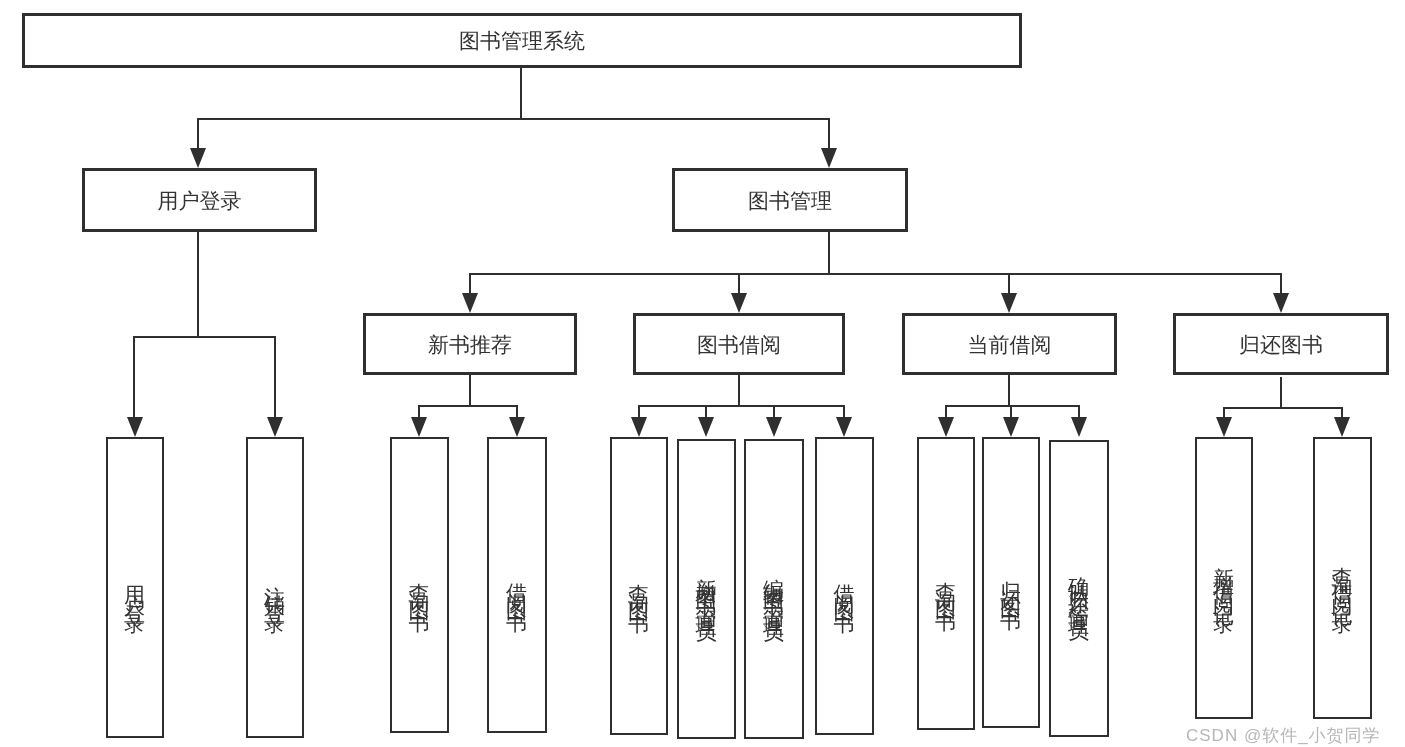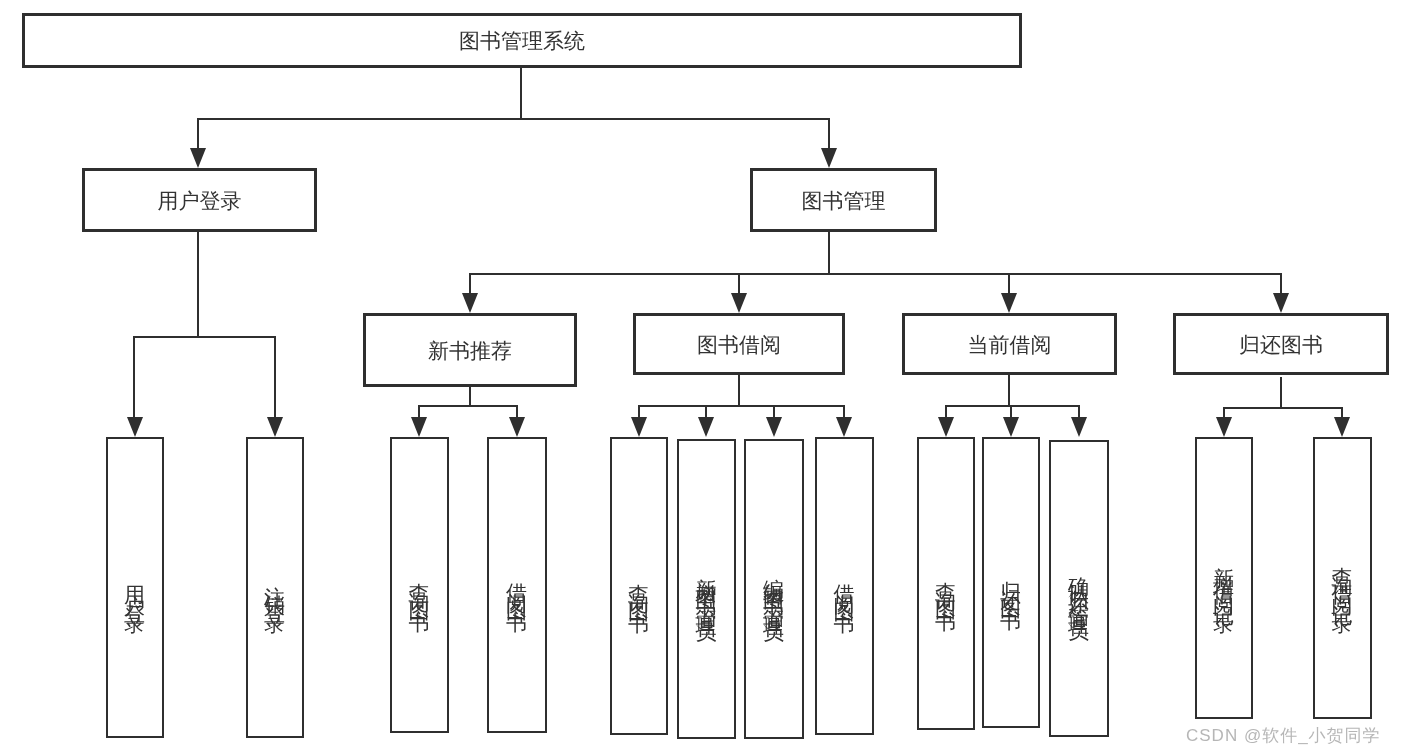--- a/index.html
+++ b/index.html
@@ -114,23 +114,23 @@
   <div class="vl" style="left:1280px;top:377px;height:32px"></div>
   <div class="hl" style="left:1223px;top:407px;width:120px"></div>
   <div class="vl" style="left:1223px;top:407px;height:12px"></div>
   <div class="vl" style="left:1341px;top:407px;height:12px"></div>
   <div class="ar" style="left:1216px;top:417px"></div>
   <div class="ar" style="left:1334px;top:417px"></div>
 
   <div class="node lvl0" style="left:22px;top:13px;width:1000px;height:55px">图书管理系统</div>
 
   <div class="node lvl1" style="left:82px;top:168px;width:235px;height:64px">用户登录</div>
-  <div class="node lvl1" style="left:750px;top:168px;width:187px;height:64px">图书管理</div>
+  <div class="node lvl1" style="left:672px;top:168px;width:236px;height:64px">图书管理</div>
 
-  <div class="node lvl2" style="left:363px;top:313px;width:214px;height:74px">新书推荐</div>
+  <div class="node lvl2" style="left:363px;top:313px;width:214px;height:62px">新书推荐</div>
   <div class="node lvl2" style="left:633px;top:313px;width:212px;height:62px">图书借阅</div>
   <div class="node lvl2" style="left:902px;top:313px;width:215px;height:62px">当前借阅</div>
   <div class="node lvl2" style="left:1173px;top:313px;width:216px;height:62px">归还图书</div>
 
   <div class="node v" style="left:106px;top:437px;width:58px;height:301px">用户登录</div>
   <div class="node v" style="left:246px;top:437px;width:58px;height:301px">注销登录</div>
 
   <div class="node v" style="left:390px;top:437px;width:59px;height:296px">查询图书</div>
   <div class="node v" style="left:487px;top:437px;width:60px;height:296px">借阅图书</div>
 

